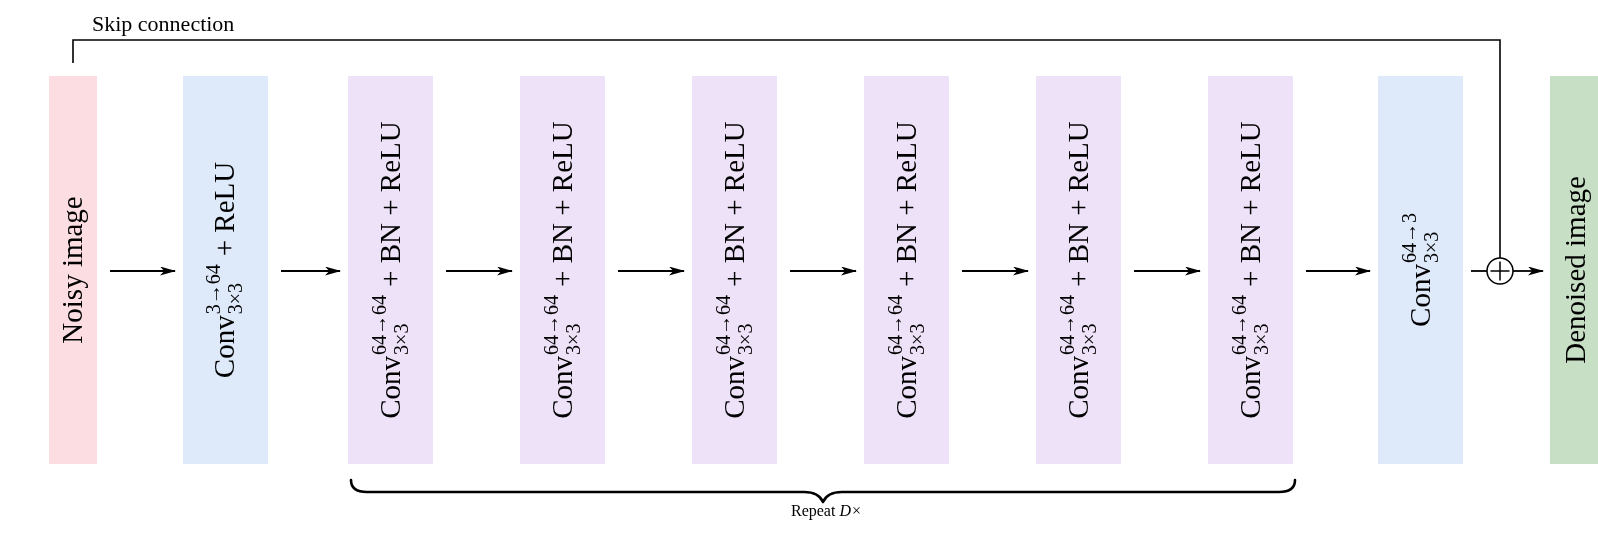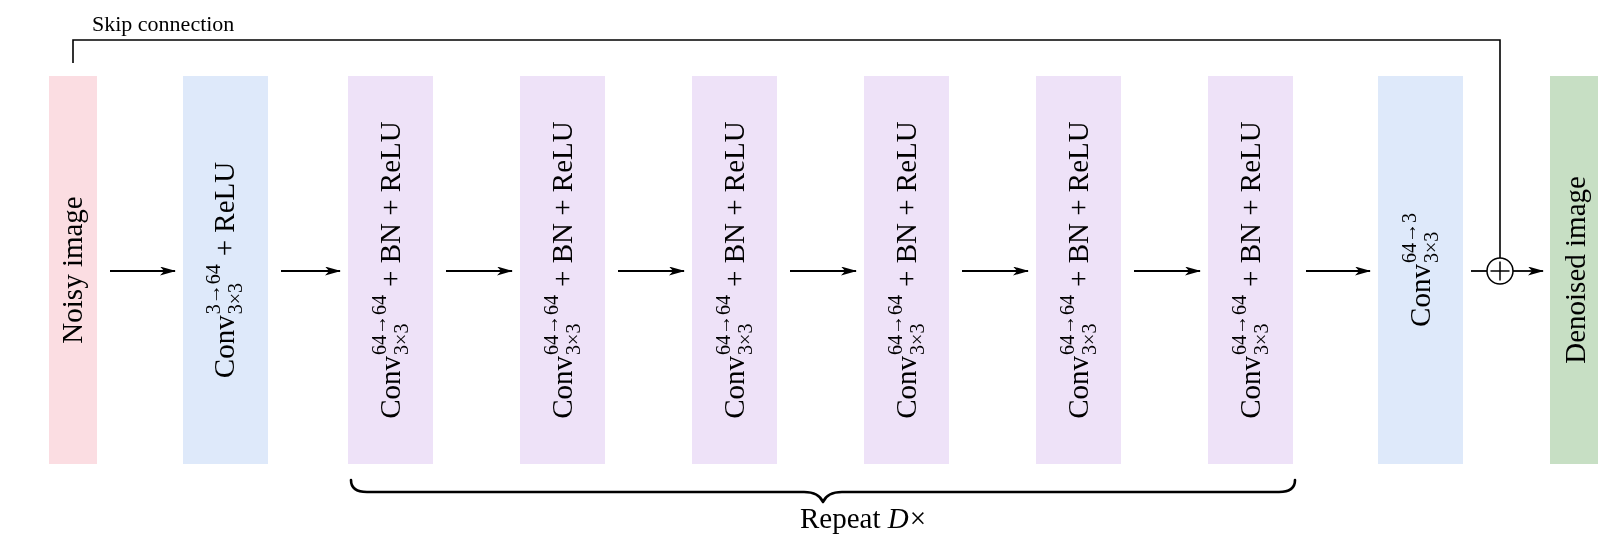--- a/index.html
+++ b/index.html
@@ -19,22 +19,22 @@
   }
   .block .base{font-size:29px;}
   .block .scripts{
     display:inline-flex;flex-direction:column;align-items:flex-start;
     font-size:20px;line-height:1;margin-left:1px;transform:translateY(-1px);
   }
   .block .scripts .sup{margin-bottom:2px;}
   .block .suffix{font-size:29px;margin-left:8px;}
   .skip-label{position:absolute;left:67px;top:11px;font-size:22px;z-index:3;white-space:nowrap;}
   .repeat-label{
-    position:absolute;left:838px;top:502px;transform:translateX(-50%);
-    font-size:29px;z-index:3;white-space:nowrap;
+    position:absolute;left:801px;top:502px;transform:translateX(-50%);
+    font-size:16px;z-index:3;white-space:nowrap;
   }
   .repeat-label .var{font-style:italic;margin-right:1px;}
 </style>
 </head>
 <body>
 
 <div class="canvas">
 
   <div class="skip-label">Skip connection</div>
 

